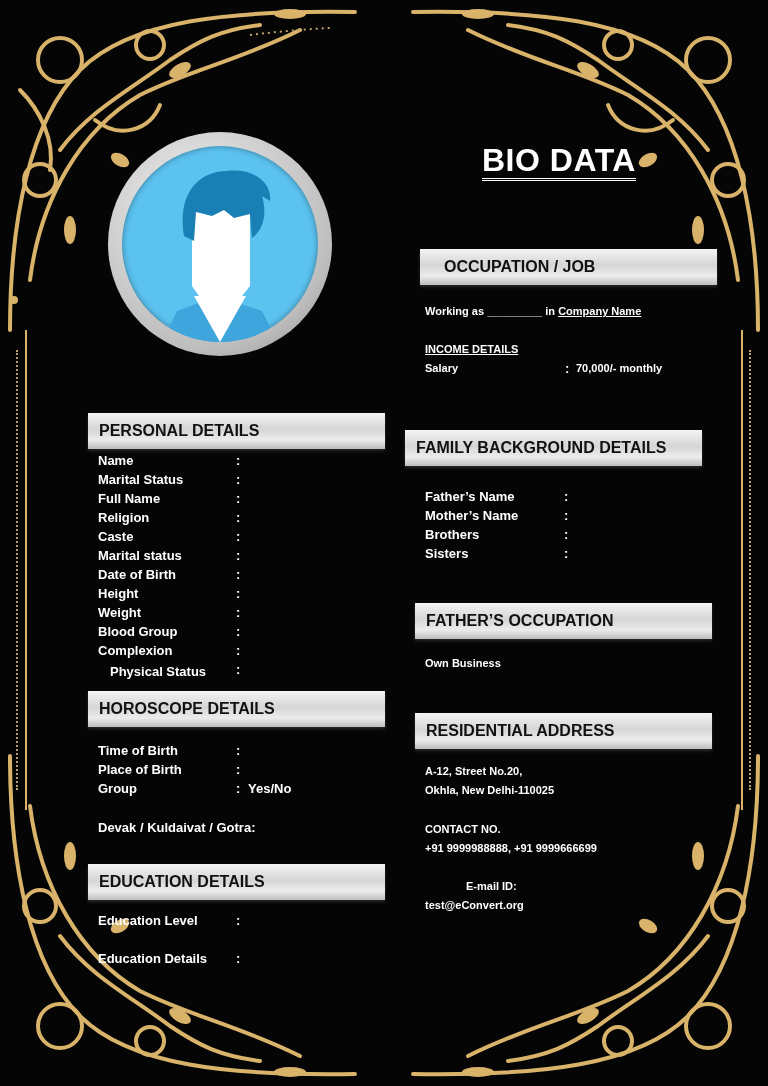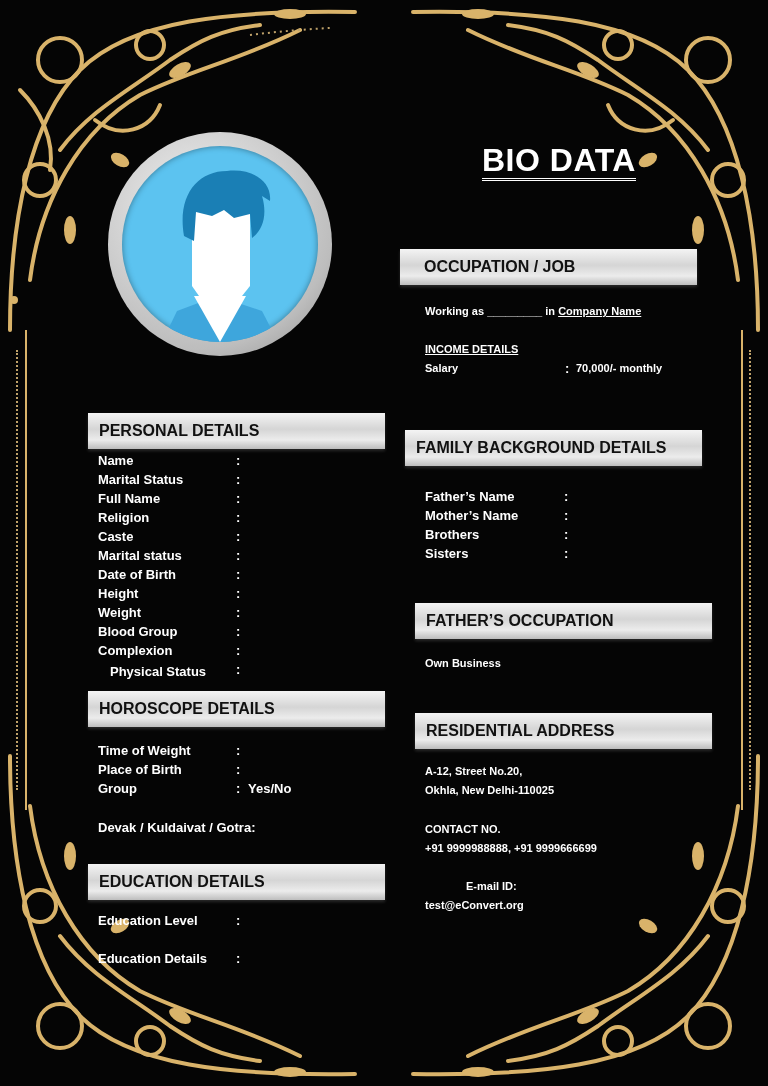--- a/index.html
+++ b/index.html
@@ -147,39 +147,39 @@
   <div class="row" style="left:98px;top:624px;">Blood Group</div>
   <div class="colon" style="left:236px;top:624px;">:</div>
   <div class="row" style="left:98px;top:643px;">Complexion</div>
   <div class="colon" style="left:236px;top:643px;">:</div>
   <div class="row" style="left:98px;top:664px;padding-left:12px;">Physical Status</div>
   <div class="colon" style="left:236px;top:662px;">:</div>
 </div>
 
 <div class="bar" style="left:88px;top:691px;">HOROSCOPE DETAILS</div>
 <div>
-  <div class="row" style="left:98px;top:743px;">Time of Weight</div>
+  <div class="row" style="left:98px;top:743px;">Time of Birth</div>
   <div class="colon" style="left:236px;top:743px;">:</div>
   <div class="row" style="left:98px;top:762px;">Place of Birth</div>
   <div class="colon" style="left:236px;top:762px;">:</div>
   <div class="row" style="left:98px;top:781px;">Group</div>
   <div class="colon" style="left:236px;top:781px;">:</div>
   <div class="row" style="left:248px;top:781px;">Yes/No</div>
   <div class="row" style="left:98px;top:820px;">Devak / Kuldaivat / Gotra:</div>
 </div>
 
 <div class="bar" style="left:88px;top:864px;">EDUCATION DETAILS</div>
 <div>
   <div class="row" style="left:98px;top:913px;">Education Level</div>
   <div class="colon" style="left:236px;top:913px;">:</div>
   <div class="row" style="left:98px;top:951px;">Education Details</div>
   <div class="colon" style="left:236px;top:951px;">:</div>
 </div>
 
-<div class="bar" style="left:400px;top:249px;padding-left:24px;">OCCUPATION / JOB</div>
+<div class="bar" style="left:420px;top:249px;padding-left:24px;">OCCUPATION / JOB</div>
 <div class="txt" style="left:425px;top:302px;">
   <span>Working as</span>
   <span>_________</span>
   <span>in</span>
   <span class="u">Company Name</span>
 </div>
 <div class="txt u" style="left:425px;top:340px;">INCOME DETAILS</div>
 <div class="txt" style="left:425px;top:359px;">Salary</div>
 <div class="colon" style="left:565px;top:361px;">:</div>
 <div class="txt" style="left:576px;top:359px;">70,000/- monthly</div>

